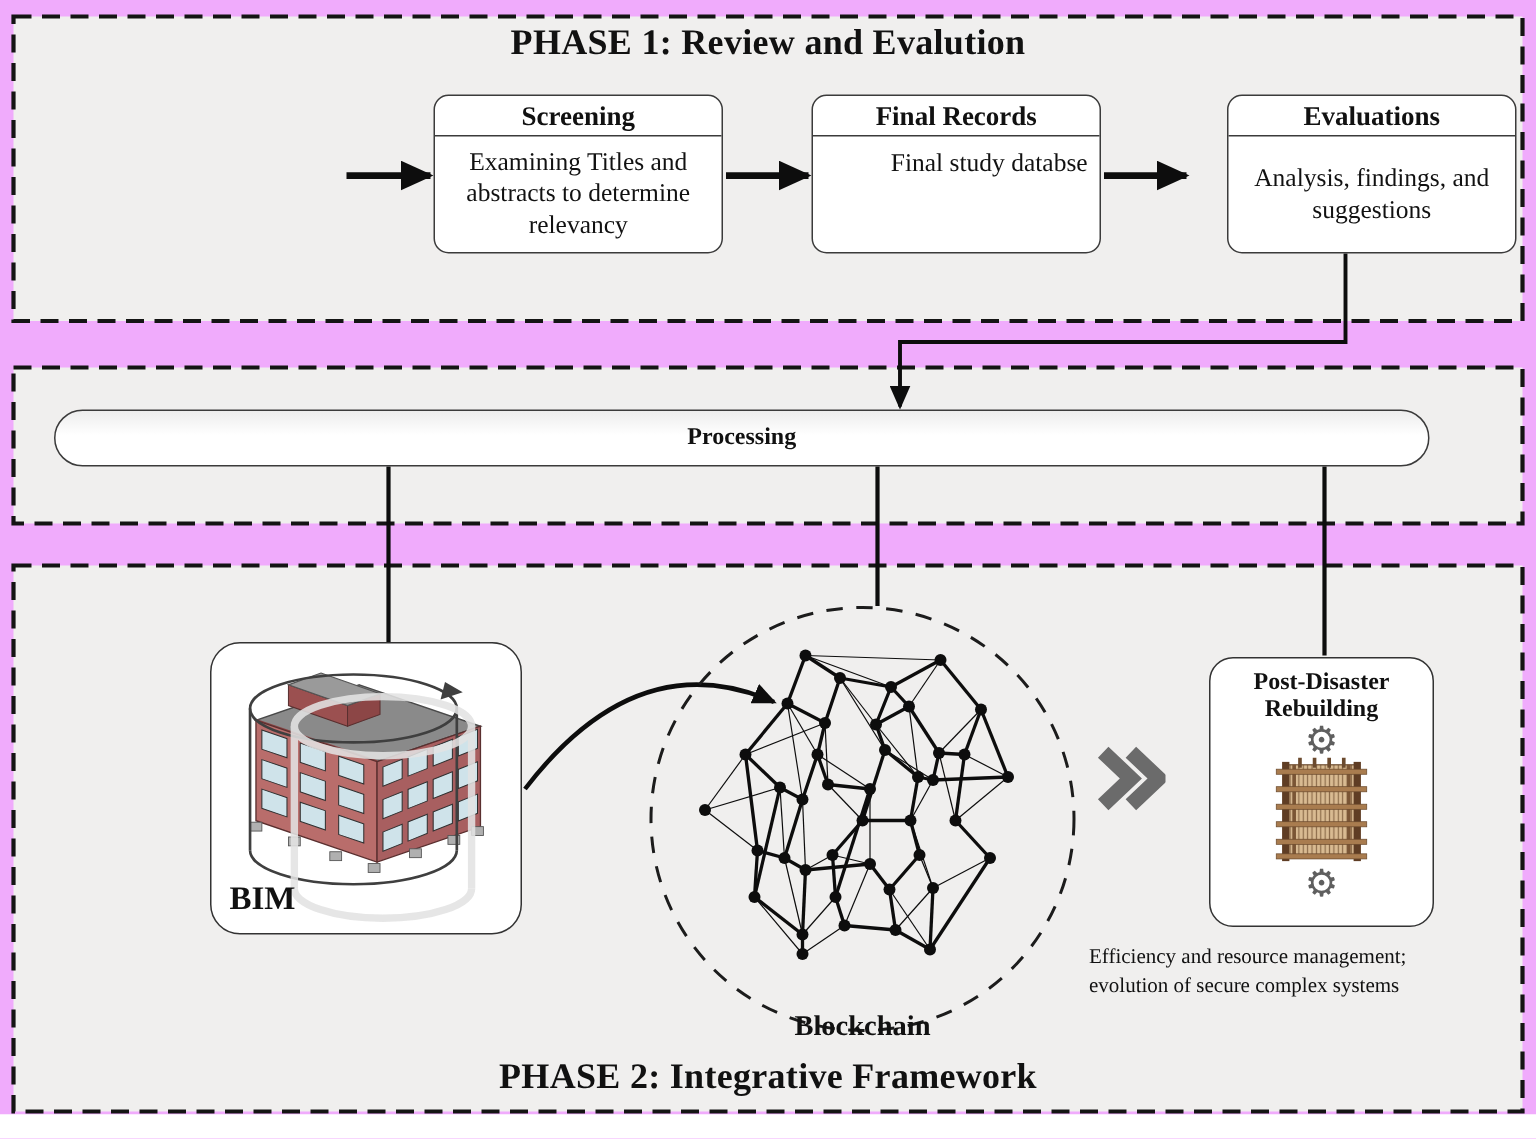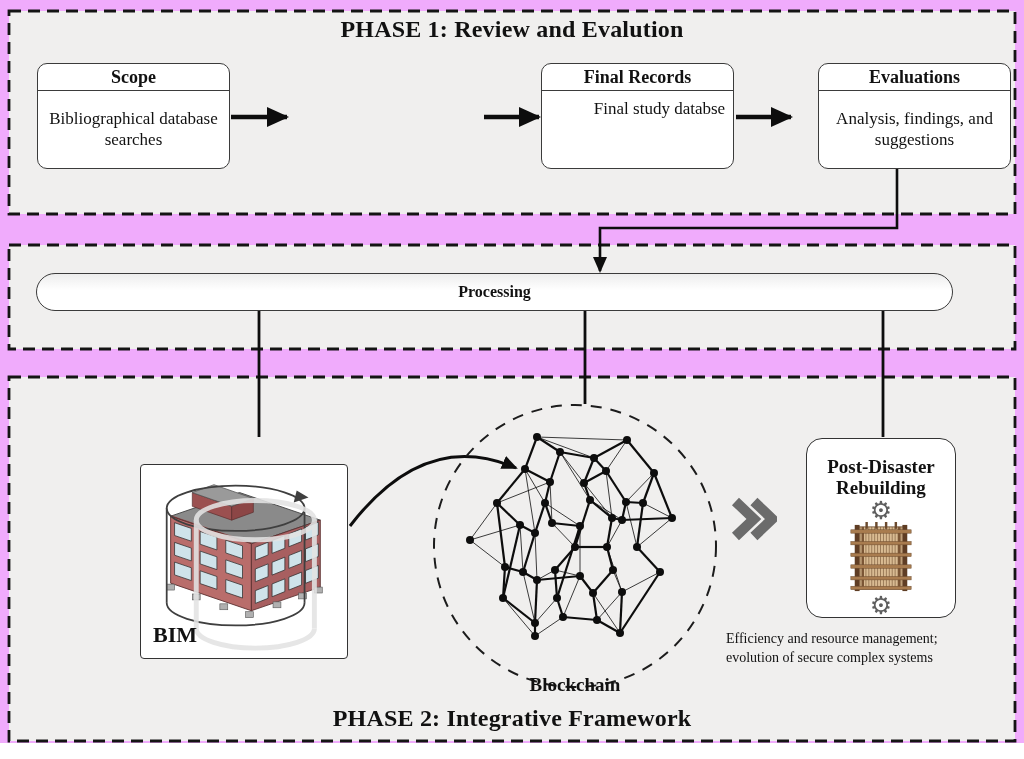--- a/index.html
+++ b/index.html
@@ -10,29 +10,29 @@
   .phase-title{width:1024px;left:0;text-align:center;font-weight:bold;font-size:24px;letter-spacing:.2px;}
   .flow-box{background:#ffffff;border:1.4px solid #3b3b3b;border-radius:10px;width:193px;height:106px;
             display:flex;flex-direction:column;box-sizing:border-box;z-index:2;}
   .flow-box .hdr{font-weight:bold;font-size:18px;text-align:center;padding:3px 2px 2px;
                  border-bottom:1.4px solid #3b3b3b;}
   .flow-box .bdy{flex:1;display:flex;align-items:center;justify-content:center;text-align:center;
                  font-size:17px;line-height:1.22;padding:2px 6px;}
   #processing-bar{left:36px;top:273px;width:917px;height:38px;border:1.4px solid #3b3b3b;border-radius:19px;
                   background:linear-gradient(#ededed,#ffffff 45%);display:flex;align-items:center;justify-content:center;
                   font-weight:bold;font-size:16px;box-sizing:border-box;z-index:2;}
-  #bim-box{left:140px;top:464px;width:208px;height:195px;background:#fff;border:1.4px solid #333;
-           border-radius:4px;box-sizing:border-box;z-index:2;}
+  #bim-box{left:140px;top:428px;width:208px;height:195px;background:#fff;border:1.4px solid #333;
+           border-radius:20px;box-sizing:border-box;z-index:2;}
   #bim-label{left:12px;bottom:10px;font-weight:bold;font-size:22px;z-index:3;}
   #net-wrap{left:425px;top:395px;width:300px;height:300px;z-index:2;}
   #net-label{left:495px;top:674px;width:160px;text-align:center;font-weight:bold;font-size:19px;line-height:1.15;z-index:3;}
   #chevrons{left:729px;top:497px;z-index:2;}
   #pdr-box{left:806px;top:438px;width:150px;height:180px;background:#fff;border:1.4px solid #333;border-radius:16px;
            box-sizing:border-box;display:flex;flex-direction:column;align-items:center;z-index:2;}
-  #pdr-box .ttl{font-weight:bold;font-size:19px;line-height:1.12;text-align:center;padding-top:17px;}
+  #pdr-box .ttl{font-weight:bold;font-size:16px;line-height:1.12;text-align:center;padding-top:7px;}
   .gear{font-family:"DejaVu Sans",sans-serif;font-size:25px;color:#5f5f5f;line-height:1;margin:-1px 0;}
   #pdr-caption{left:726px;top:629px;width:292px;font-size:14px;line-height:1.38;z-index:2;}
 </style>
 </head>
 <body>
 
 <div id="stage">
 
   <svg class="abs" style="left:0;top:0;z-index:0;" width="1024" height="759" viewBox="0 0 1024 759">
     <defs>
@@ -57,23 +57,23 @@
     <line x1="259" y1="311" x2="259" y2="437" stroke="#0d0d0d" stroke-width="2.8"></line>
     <line x1="585" y1="311" x2="585" y2="404" stroke="#0d0d0d" stroke-width="2.8"></line>
     <line x1="883" y1="311" x2="883" y2="437" stroke="#0d0d0d" stroke-width="2.8"></line>
 
     <path d="M350,526 Q425,428 516,468" fill="none" stroke="#0d0d0d" stroke-width="3" marker-end="url(#arrowMed)"></path>
   </svg>
 
   <div class="abs phase-title" style="top:16px;z-index:2;">PHASE 1: Review and Evalution</div>
   <div class="abs phase-title" style="top:705px;z-index:2;">PHASE 2: Integrative Framework</div>
 
-  <div class="abs flow-box" style="left:37px;top:63px;">
-    <div class="hdr">Scope</div>
-    <div class="bdy">Bibliographical database searches</div>
+  <div class="abs flow-box" style="left:289px;top:63px;">
+    <div class="hdr">Screening</div>
+    <div class="bdy">Examining Titles and abstracts to determine relevancy</div>
   </div>
   <div class="abs flow-box" style="left:541px;top:63px;">
     <div class="hdr">Final Records</div>
     <div class="bdy" style="align-items:flex-start;padding-top:8px;margin-left:44px;">Final study databse</div>
   </div>
   <div class="abs flow-box" style="left:793px;top:63px;margin-left:25px;">
     <div class="hdr">Evaluations</div>
     <div class="bdy">Analysis, findings, and suggestions</div>
   </div>
 

